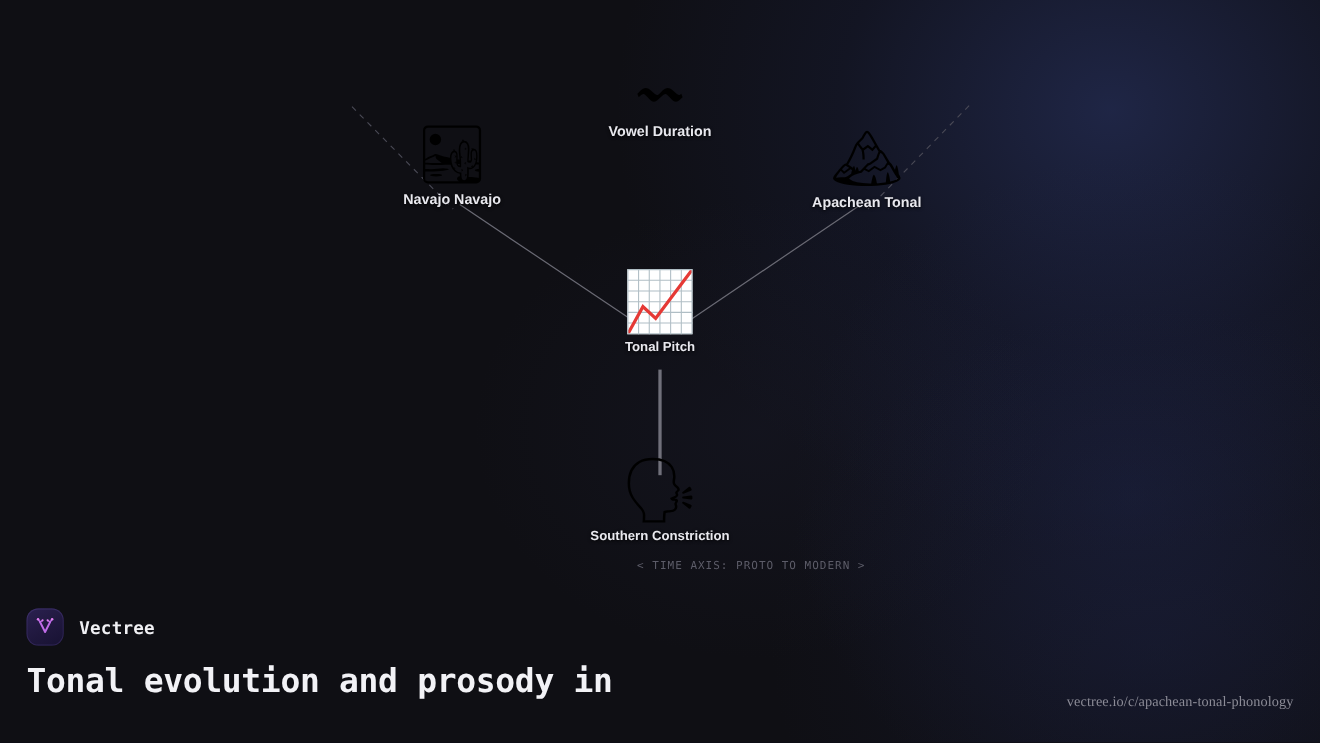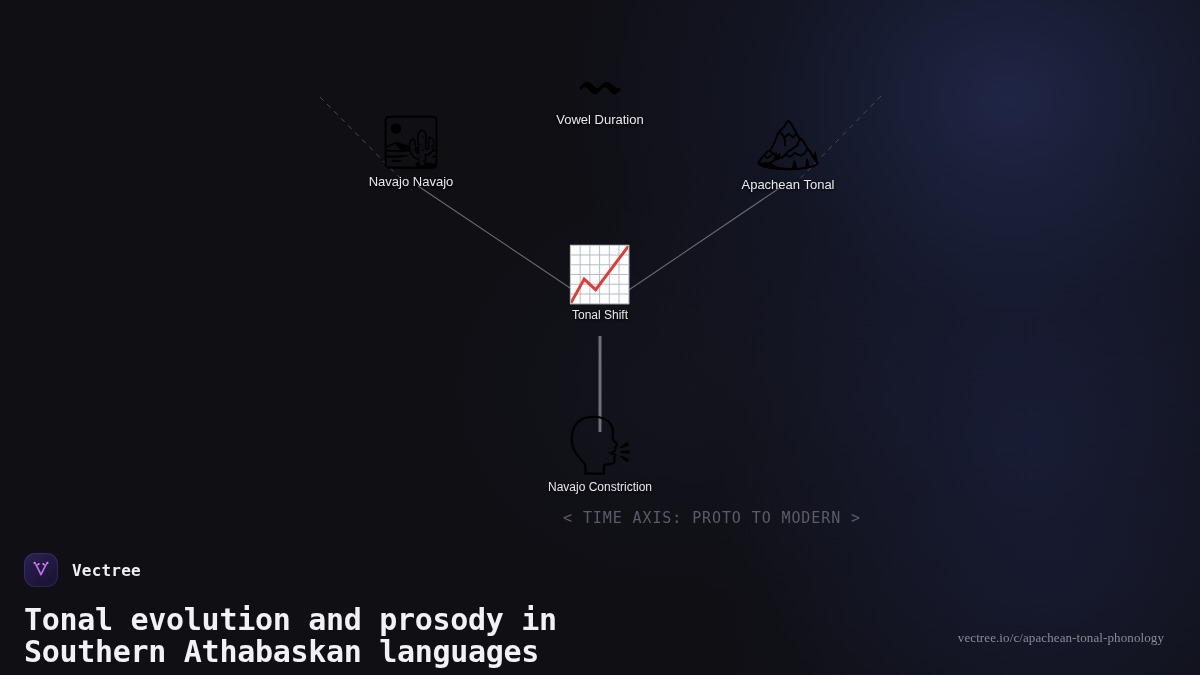--- a/index.html
+++ b/index.html
@@ -67,21 +67,21 @@
   }
   .node-emoji {
     font-family:"DejaVu Sans", sans-serif;
     line-height:1;
     display:block;
     text-align:center;
     user-select:none;
   }
   .node-label {
     font-family:"Liberation Sans", sans-serif;
-    font-weight:normal;
+    font-weight:bold;
     color:#e8e8ee;
     text-align:center;
     text-shadow:0 1px 3px rgba(0,0,0,0.9);
   }
 
   
   .n-vowel   .node-emoji { font-size:40px; }
   .n-vowel   .node-label { font-size:13px; }
   .n-navajo  .node-emoji { font-size:52px; }
   .n-navajo  .node-label { font-size:13px; }
@@ -94,31 +94,30 @@
 
   
   .n-vowel .node-emoji {
     filter:grayscale(1) brightness(1.25);
   }
 
   .axis-caption {
     position:absolute;
     transform:translate(-50%,0);
     font-family:"DejaVu Sans Mono", monospace;
-    font-size:15px;
+    font-size:10px;
     letter-spacing:0.9px;
     color:#5c5c68;
     white-space:nowrap;
-    margin-left:29px;
   }
 
   
   #footer {
     position:absolute;
-    left:0; right:12px; bottom:0;
+    left:0; right:0; bottom:0;
     height:145px;
     padding:22px 12px 20px 24px;
   }
   .brand {
     display:flex;
     align-items:center;
     gap:14px;
     height:36px;
   }
   .brand-mark {
@@ -192,26 +191,26 @@
       <span class="node-label">Navajo Navajo</span>
     </div>
 
     <div class="node n-apache" style="left:788px; top:155px;">
       <span class="node-emoji">🏔</span>
       <span class="node-label">Apachean Tonal</span>
     </div>
 
     <div class="node n-tonal" style="left:600px; top:285px;">
       <span class="node-emoji">📈</span>
-      <span class="node-label">Tonal Shift</span>
+      <span class="node-label">Tonal Pitch</span>
     </div>
 
     <div class="node n-glottal" style="left:600px; top:455px;">
       <span class="node-emoji">🗣</span>
-      <span class="node-label">Navajo Constriction</span>
+      <span class="node-label">Southern Constriction</span>
     </div>
 
     <div class="axis-caption" style="left:683px; top:509px;">&lt; TIME AXIS: PROTO TO MODERN &gt;</div>
   </div>
 
   <div id="footer">
 
     <div class="brand">
       <span class="brand-mark">
         <svg width="22" height="22" viewBox="0 0 24 24" xmlns="http://www.w3.org/2000/svg">
@@ -222,19 +221,18 @@
           <circle cx="9.5" cy="5.4" r="1.05" fill="#e07ef0"></circle>
           <circle cx="19.0" cy="4.3" r="1.25" fill="#e07ef0"></circle>
           <circle cx="14.5" cy="5.4" r="1.05" fill="#e07ef0"></circle>
         </svg>
       </span>
       <span class="brand-name">Vectree</span>
     </div>
 
     <h1 id="headline">
       <span class="hl-line">Tonal evolution and prosody in</span>
-      <span class="hl-line">Southern Athabaskan languages</span>
     </h1>
 
     <div id="url">vectree.io/c/apachean-tonal-phonology</div>
   </div>
 
 </div>
 
 </body></html>

